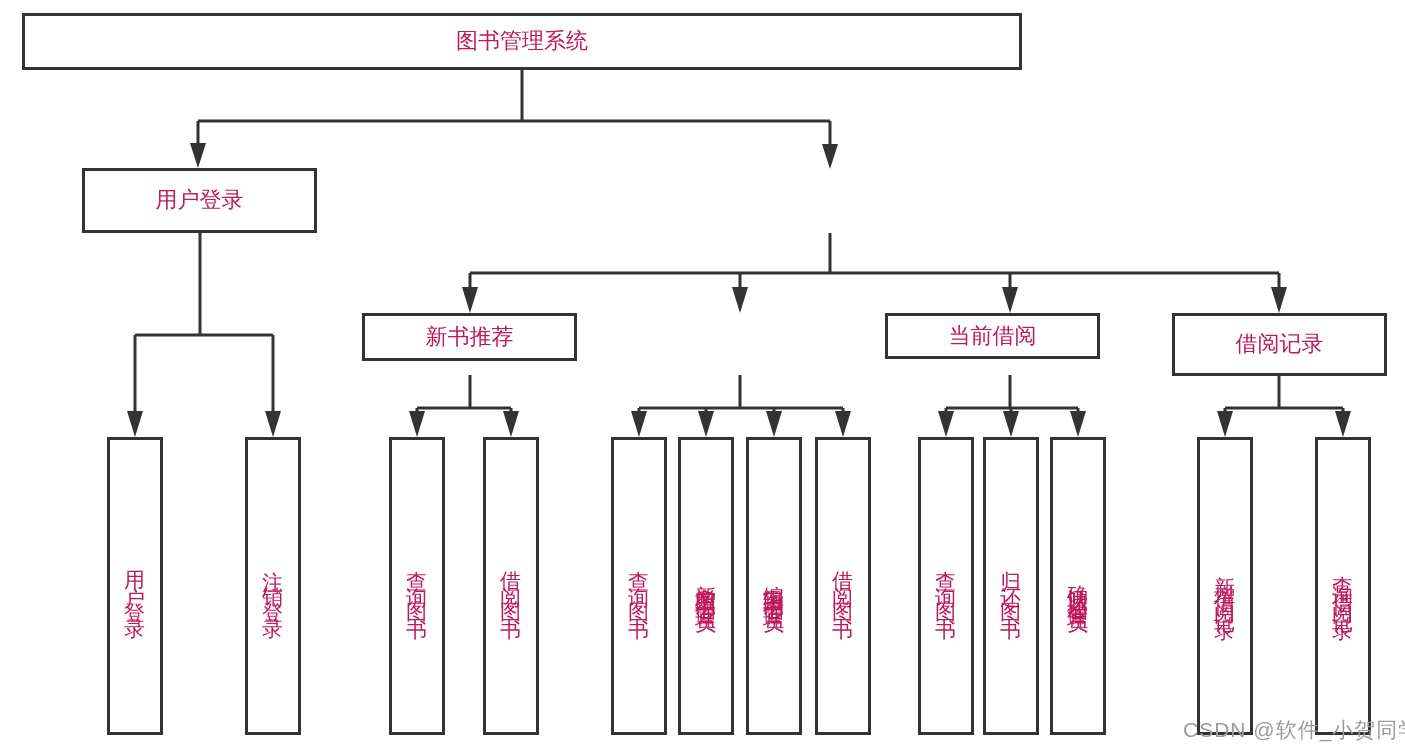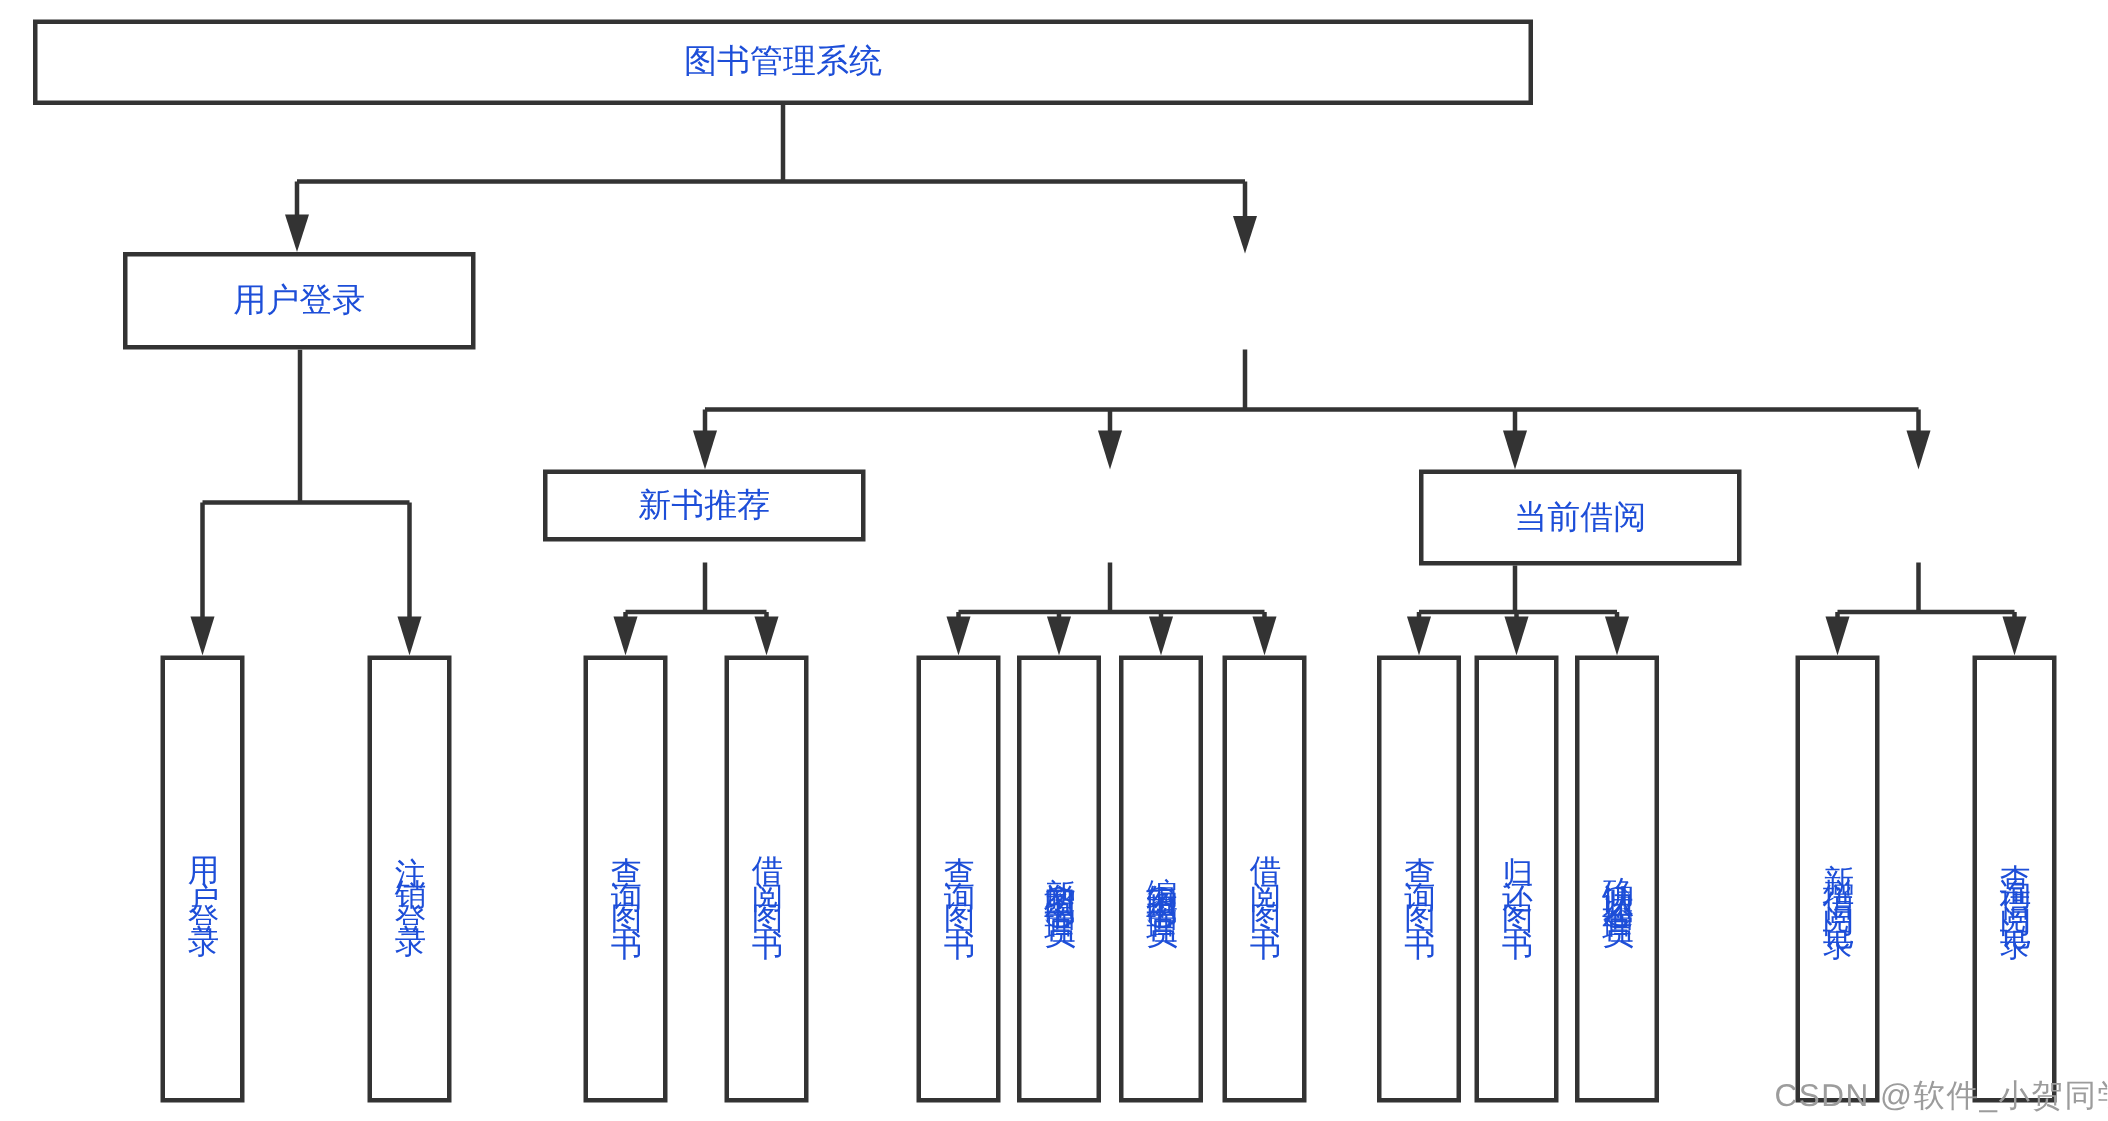--- a/index.html
+++ b/index.html
@@ -23,21 +23,21 @@
     box-sizing: border-box;
     border: 3px solid #333333;
     background: #ffffff;
     display: flex;
     align-items: center;
     justify-content: center;
     z-index: 2;
   }
   .node .lbl {
     font-size: 22px;
-    color: #1d4ed8;
+    color: #be185d;
     line-height: 1.2;
     white-space: nowrap;
   }
   .node.v .lbl {
     writing-mode: vertical-lr;
     text-orientation: mixed;
     font-size: 21px;
     white-space: normal;
   }
   .ls-lg .lbl { letter-spacing: 16px; }
@@ -103,22 +103,25 @@
     <span class="lbl">图书管理系统</span>
   </div>
 
   <div class="node h" style="left:82px; top:168px; width:235px; height:65px">
     <span class="lbl">用户登录</span>
   </div>
 
   <div class="node h" style="left:362px; top:313px; width:215px; height:48px">
     <span class="lbl">新书推荐</span>
   </div>
-  <div class="node h" style="left:946px; top:313px; width:215px; height:64px">
+  <div class="node h" style="left:885px; top:313px; width:215px; height:46px">
     <span class="lbl">当前借阅</span>
+  </div>
+  <div class="node h" style="left:1172px; top:313px; width:215px; height:63px">
+    <span class="lbl">借阅记录</span>
   </div>
 
   <div class="node v ls-lg" style="left:107px; top:437px; width:56px; height:298px">
     <span class="lbl">用户登录</span>
   </div>
   <div class="node v ls-lg" style="left:245px; top:437px; width:56px; height:298px">
     <span class="lbl">注销登录</span>
   </div>
 
   <div class="node v ls-lg" style="left:389px; top:437px; width:56px; height:298px">

